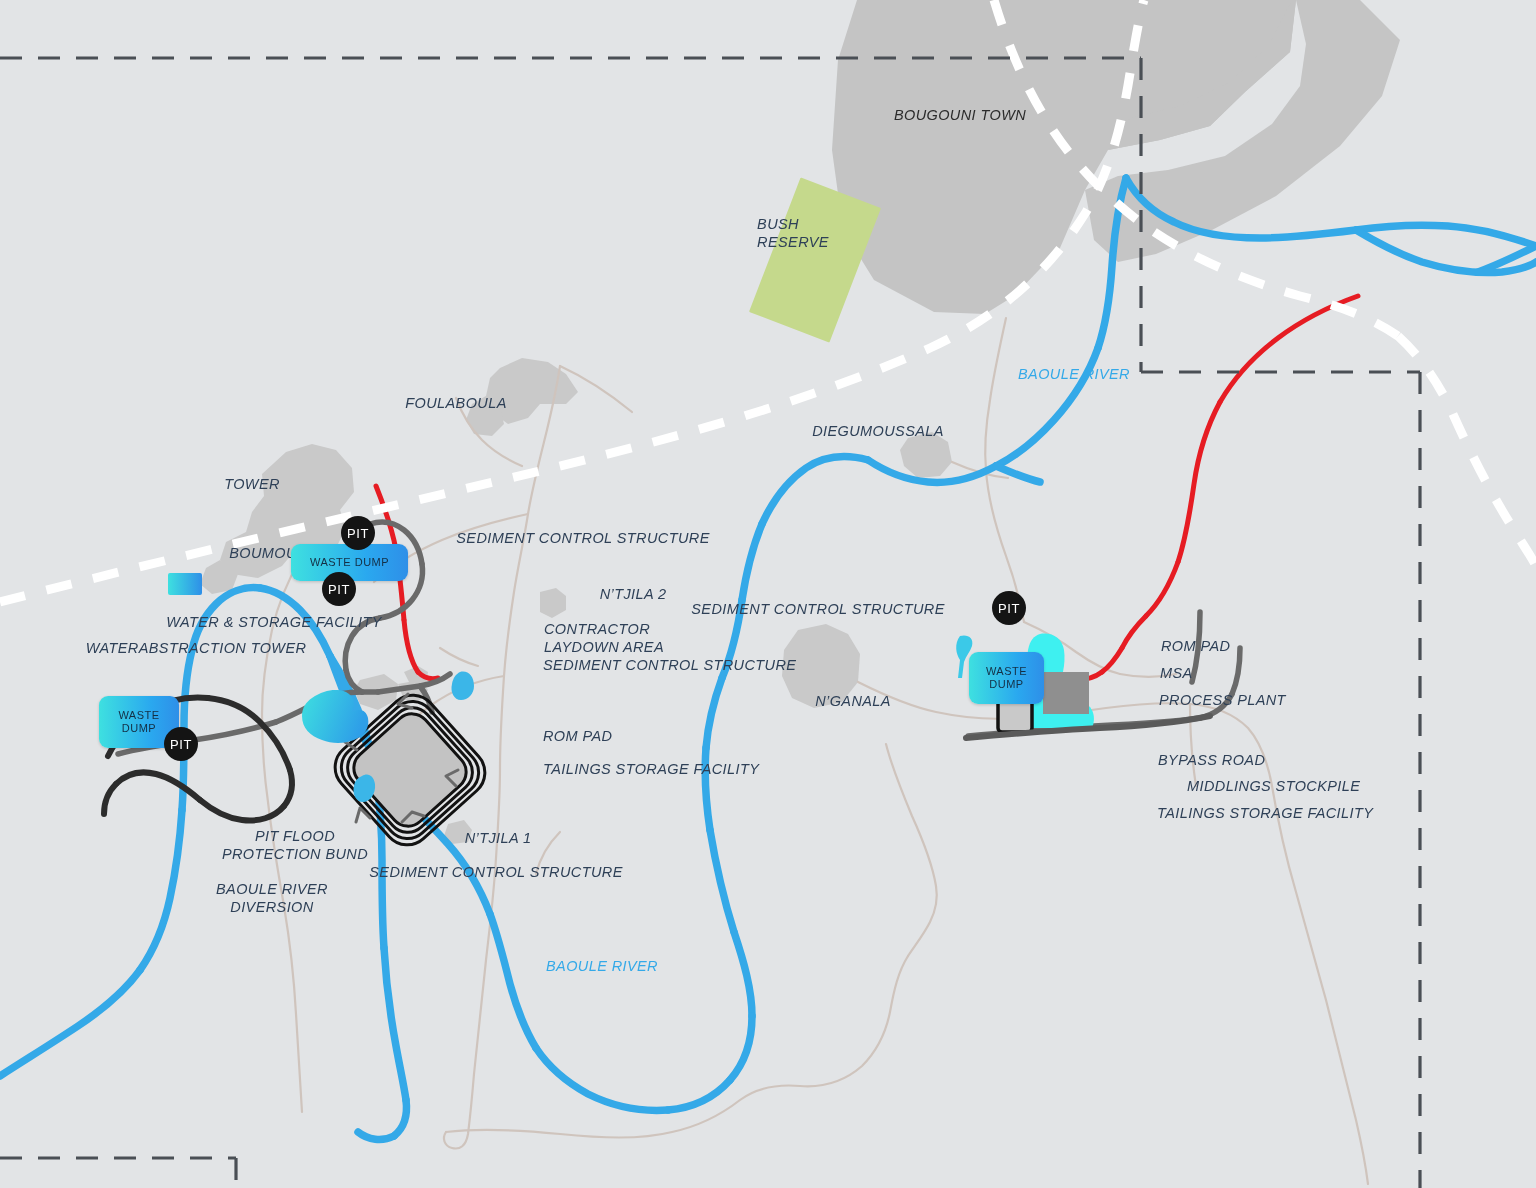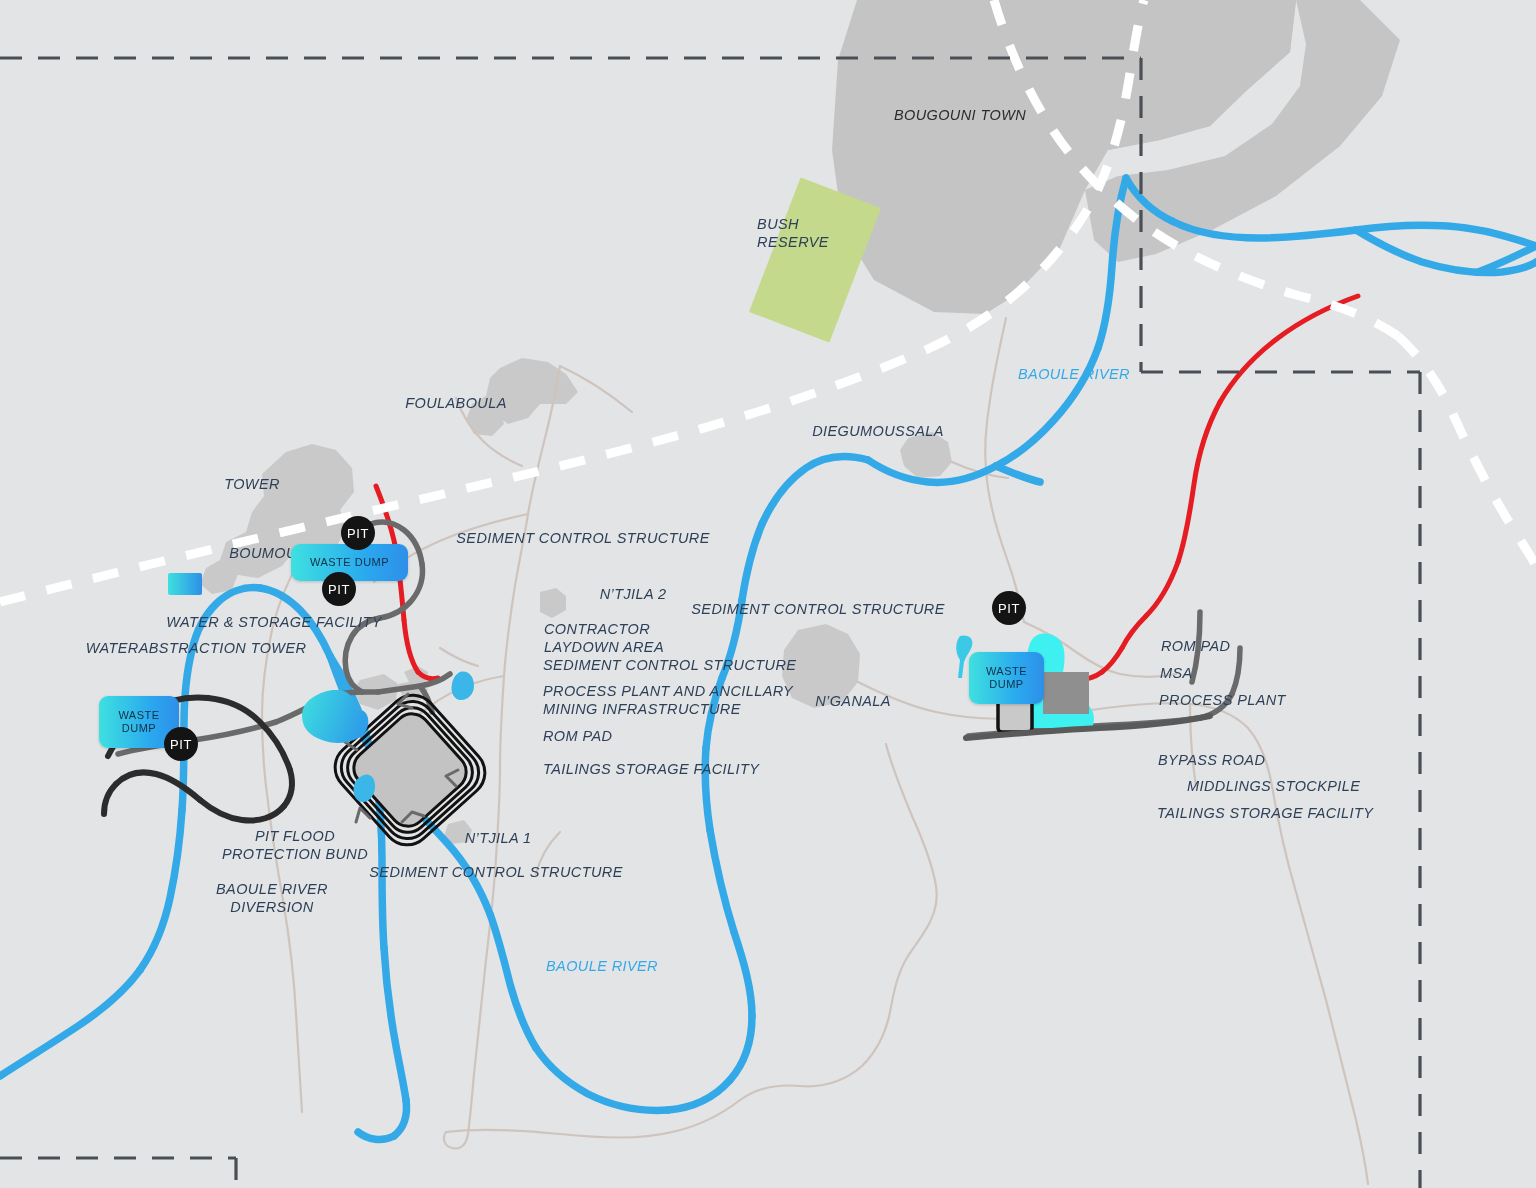--- a/index.html
+++ b/index.html
@@ -326,21 +326,20 @@
   <div class="lbl center" style="left:272px;top:881px;">BAOULE RIVER<br>DIVERSION</div>
 
   <div class="lbl center" style="left:496px;top:864px;">SEDIMENT CONTROL STRUCTURE</div>
 
   <div class="lbl center" style="left:583px;top:530px;">SEDIMENT CONTROL STRUCTURE</div>
 
   <div class="lbl" style="left:544px;top:621px;">CONTRACTOR<br>LAYDOWN AREA</div>
 
   <div class="lbl" style="left:543px;top:657px;">SEDIMENT CONTROL STRUCTURE</div>
 
-  <div class="lbl" style="left:543px;top:683px;">PROCESS PLANT AND ANCILLARY<br>MINING INFRASTRUCTURE</div>
 
   <div class="lbl" style="left:543px;top:728px;">ROM PAD</div>
 
   <div class="lbl" style="left:543px;top:761px;">TAILINGS STORAGE FACILITY</div>
 
   <div class="lbl center" style="left:818px;top:601px;">SEDIMENT CONTROL STRUCTURE</div>
 
   <div class="lbl" style="left:1161px;top:638px;">ROM PAD</div>
 
   <div class="lbl" style="left:1160px;top:665px;">MSA</div>

